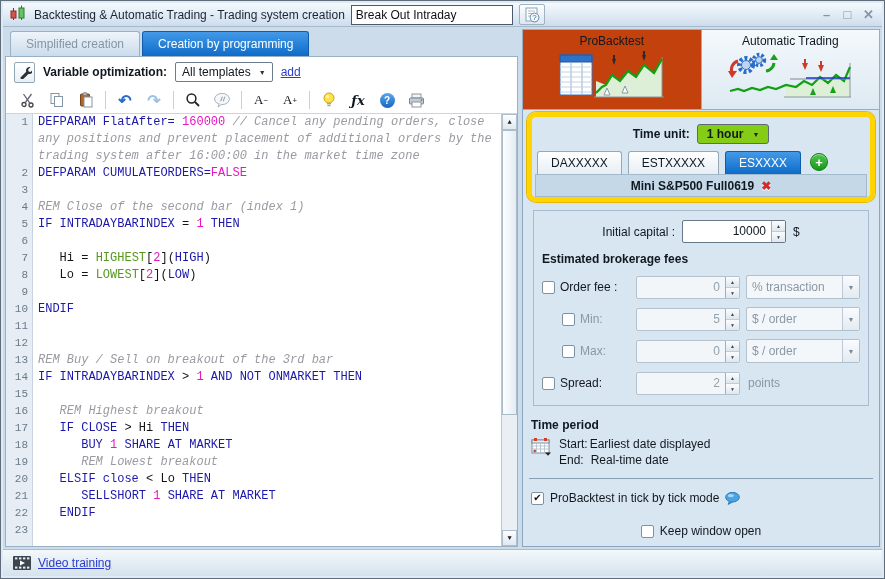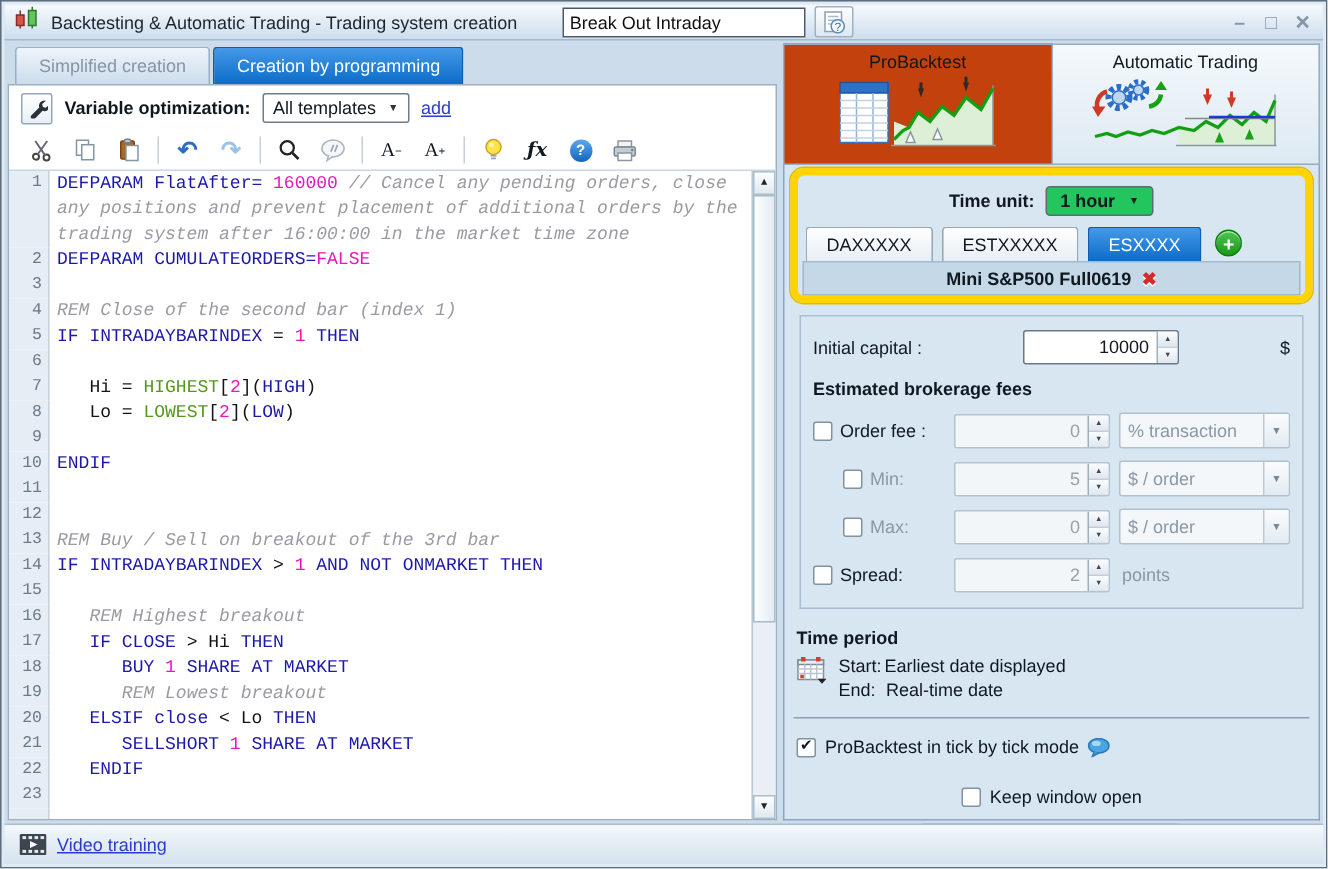--- a/index.html
+++ b/index.html
@@ -5,21 +5,21 @@
   html,body{margin:0;padding:0;background:#fff;}
   *{box-sizing:border-box;}
   .window{position:relative;width:885px;height:579px;border:1px solid #5f6d7b;
     background:#ccdceb;font-family:"Liberation Sans",sans-serif;overflow:hidden;
     box-shadow:inset 0 0 0 2px #dfeaf4;}
   
   .titlebar{position:absolute;top:2px;left:2px;right:2px;height:24px;display:flex;align-items:center;gap:6px;
     padding:0 5px;background:linear-gradient(#f6fafd,#cddded);border-bottom:1px solid #a6bacc;}
   .title-text{font-size:12px;color:#1c2430;white-space:nowrap;}
   .name-input{width:162px;height:20px;border:1px solid #4a5a6a;background:#fff;font-size:12px;
-    padding:1px 4px;font-family:"Liberation Sans",sans-serif;color:#111;margin-left:24px;}
+    padding:1px 4px;font-family:"Liberation Sans",sans-serif;color:#111;}
   .help-btn{width:26px;height:21px;border:1px solid #9fb2c2;border-radius:2px;
     background:linear-gradient(#fdfeff,#dce8f1);display:flex;align-items:center;justify-content:center;}
   .win-controls{margin-left:auto;display:flex;gap:4px;align-items:center;color:#8696a6;font-size:13px;font-weight:bold;}
   .win-controls span{width:17px;text-align:center;cursor:default;}
   
   .main{position:absolute;top:28px;left:4px;right:4px;bottom:31px;display:flex;gap:4px;}
   .left-col{width:560px;display:flex;flex-direction:column;min-height:0;}
   .tabrow{height:27px;display:flex;align-items:flex-end;gap:2px;padding-left:5px;}
   .tab{height:25px;padding:0 15px;display:flex;align-items:center;font-size:12px;
     border:1px solid #9ab0c4;border-bottom:none;border-radius:3px 3px 0 0;cursor:default;}
@@ -67,37 +67,37 @@
   .bigtabs{height:81px;flex:none;display:flex;}
   .bigtab{flex:1;border:1px solid #96aec2;display:flex;flex-direction:column;align-items:center;
     padding-top:4px;gap:3px;font-size:12px;color:#101820;cursor:default;}
   .bigtab.selected{background:#c2410c;}
   .bigtab.unselected{background:linear-gradient(#f4f9fc,#dde9f2);border-left:none;}
   .panel{flex:1;background:#d8e6f2;border:1px solid #8aa6be;border-top:none;padding:2px 4px 6px 4px;
     display:flex;flex-direction:column;font-size:12px;color:#101820;min-height:0;}
   .ybox{border:5px solid #ffd400;border-radius:9px;padding:7px 3px 0 3px;margin-bottom:6px;box-shadow:0 0 0 1px #e3b800;}
   .turow{display:flex;justify-content:center;align-items:center;gap:7px;margin-bottom:7px;}
   .bold{font-weight:bold;}
-  .dd{background:#22c55e;border:1px solid #5c6a76;border-radius:3px;padding:2px 9px;font-weight:bold;
+  .dd{background:#84cc16;border:1px solid #5c6a76;border-radius:3px;padding:2px 9px;font-weight:bold;
     display:flex;align-items:center;gap:9px;font-size:12px;}
   .dd::after{content:"▼";font-size:7px;color:#222;font-weight:normal;}
   .itabs{display:flex;align-items:flex-end;gap:6px;padding-left:2px;}
   .itab{height:23px;padding:0 13px;border:1px solid #96a8b8;border-bottom:none;border-radius:3px 3px 0 0;
     background:linear-gradient(#ffffff,#e7eef4);display:flex;align-items:center;font-size:12px;cursor:default;}
   .itab.active{background:linear-gradient(#4499e8,#0d6cc8);color:#fff;border-color:#0d5cae;}
   .plus-btn{width:18px;height:18px;margin:0 0 3px 3px;border-radius:50%;
     background:linear-gradient(#52c452,#169a16);border:1px solid #0e7a0e;color:#fff;
     display:flex;align-items:center;justify-content:center;box-shadow:inset 0 1px 0 #a8e8a8;}
   .plus-btn::after{content:"+";font-weight:bold;font-size:13px;line-height:1;}
   .namebar{height:23px;background:#c5d8e8;border:1px solid #a2bacc;display:flex;align-items:center;
     justify-content:center;gap:7px;font-weight:bold;font-size:12px;}
   .redx{color:#d42a2a;font-weight:bold;font-size:12px;text-shadow:0 1px 0 #fff;}
   .redx::after{content:"✖";}
   .groupbox{border:1px solid #a8bed0;margin:2px 6px 8px 6px;padding:9px 8px 2px 8px;}
-  .caprow{display:flex;align-items:center;justify-content:space-between;gap:22px;margin-bottom:9px;}
+  .caprow{display:flex;align-items:center;justify-content:center;gap:7px;margin-bottom:9px;}
   .spin{display:flex;height:23px;border:1px solid #68788a;background:#fff;border-radius:2px;overflow:hidden;padding-left:28px;}
   .spin .val{width:60px;text-align:right;padding:0 5px;line-height:21px;font-size:12px;}
   .spin .btns{width:14px;display:flex;flex-direction:column;border-left:1px solid #9fb0bd;}
   .sb{flex:1;display:flex;align-items:center;justify-content:center;font-size:5px;color:#445;
     background:linear-gradient(#fbfdfe,#dde7ef);}
   .sb.up{border-bottom:1px solid #c0ccd6;}
   .sb.up::after{content:"▲";}
   .sb.dn::after{content:"▼";}
   .spin.disabled{border-color:#b2c2ce;background:#f2f6f9;}
   .spin.disabled .val{color:#94a2ae;}

